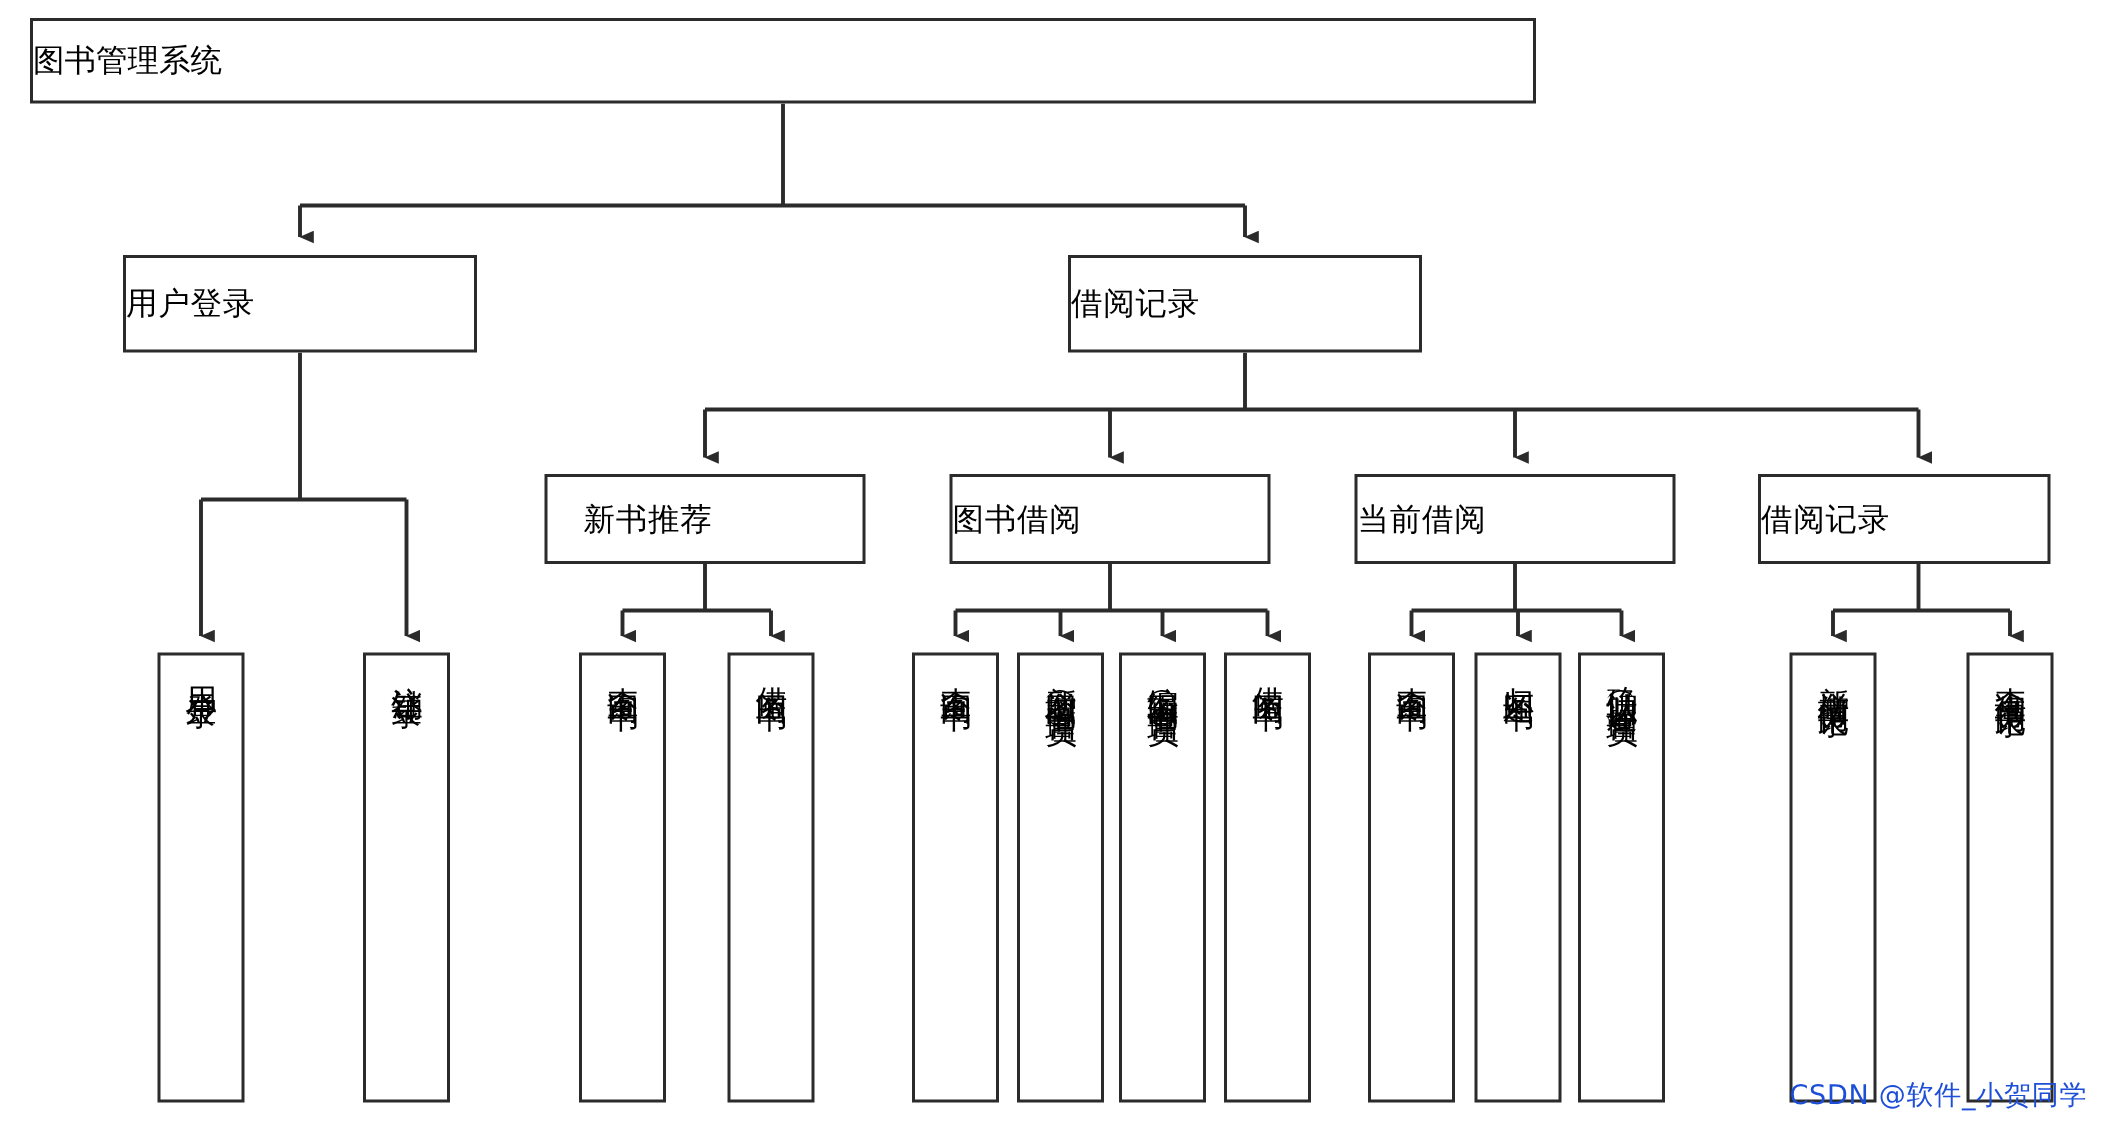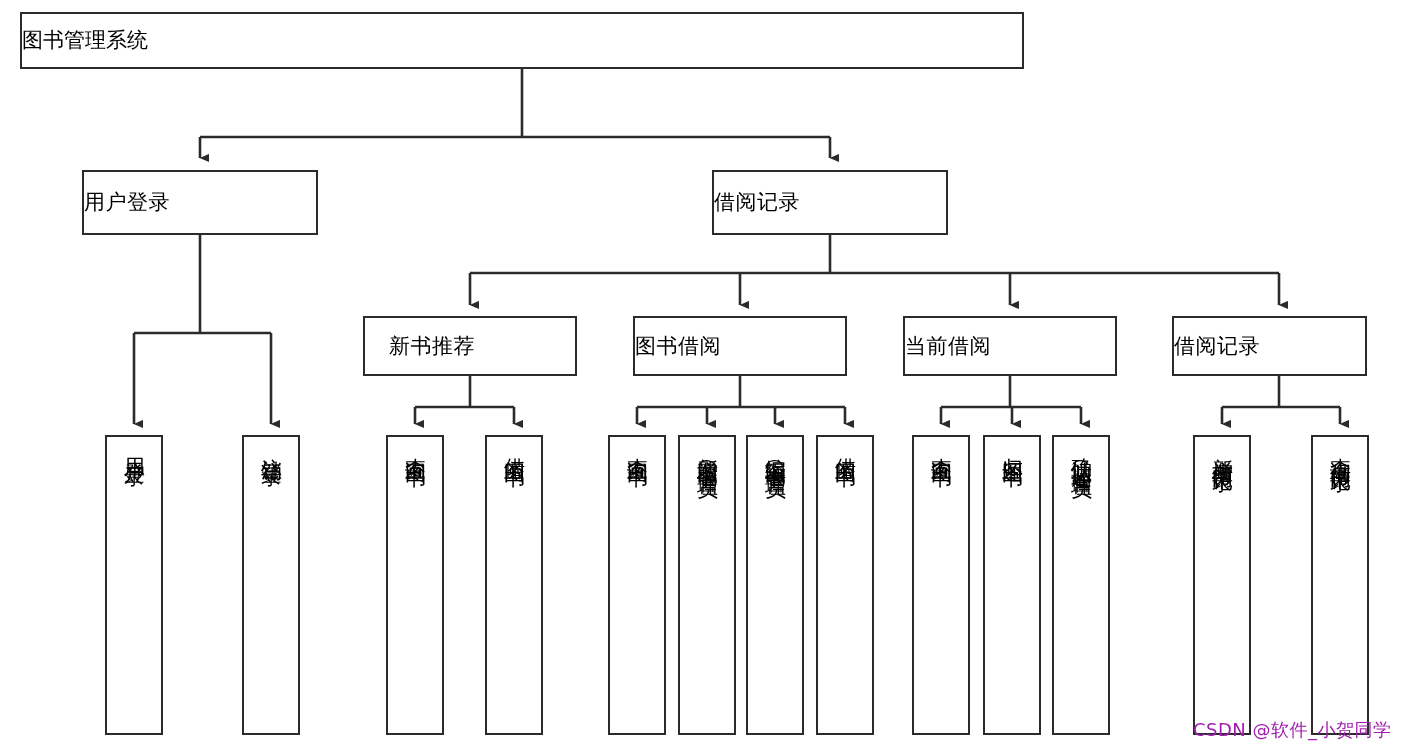--- a/index.html
+++ b/index.html
@@ -53,21 +53,21 @@
   }
   .node-v .vlabel {
     writing-mode: vertical-rl;
     text-orientation: upright;
     display: block;
     text-align: center;
   }
   .watermark {
     position: absolute;
     font-size: 18px;
-    color: #a21caf;
+    color: #1d4ed8;
     white-space: nowrap;
     letter-spacing: 0.5px;
     font-family: "DejaVu Sans", "Liberation Sans", sans-serif;
   }
 </style>
 </head>
 <body>
 
 <div id="canvas">
 

